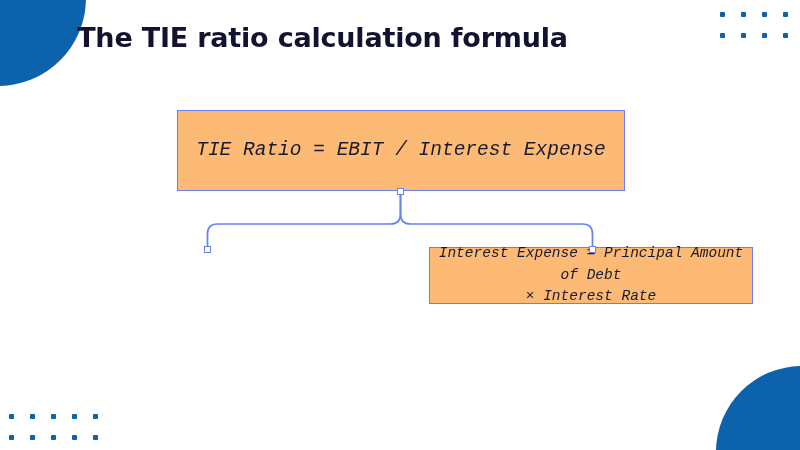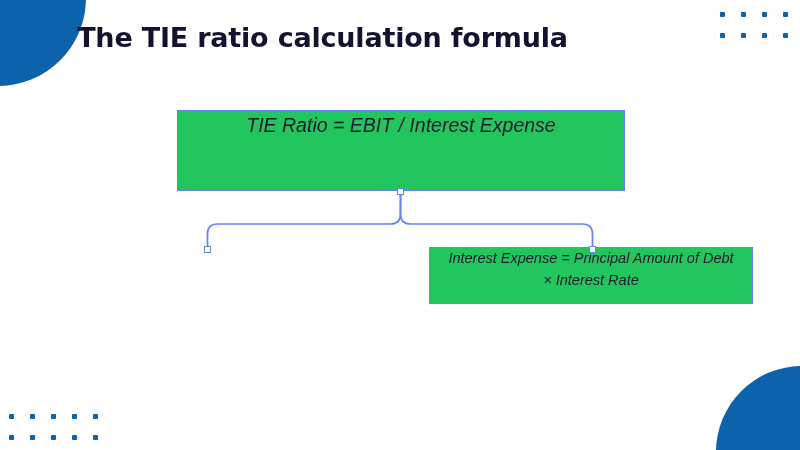--- a/index.html
+++ b/index.html
@@ -86,27 +86,27 @@
     left: 0;
     width: 800px;
     height: 450px;
     pointer-events: none;
   }
 
   .node {
     position: absolute;
     box-sizing: border-box;
     border: 1.6px solid #6680f5;
-    background: #22c55e;
+    background: #fdba74;
     display: flex;
-    align-items: flex-start;
+    align-items: center;
     justify-content: center;
     text-align: center;
     color: #1a1a2e;
-    font-family: Liberation Sans, sans-serif;
+    font-family: Liberation Mono, monospace;
     font-style: italic;
     line-height: 1.5;
   }
   .node-root {
     left: 177px;
     top: 110px;
     width: 448px;
     height: 81px;
     font-size: 19.5px;
   }

